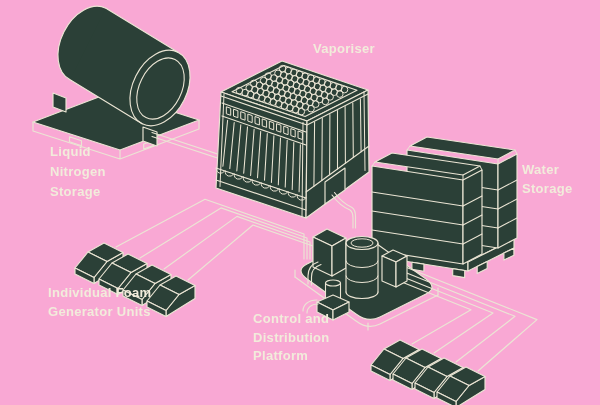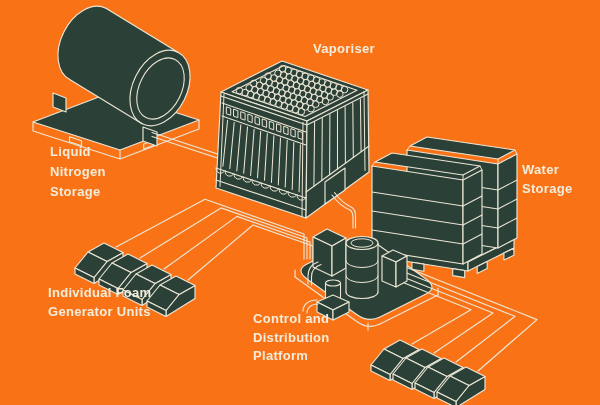--- a/index.html
+++ b/index.html
@@ -4,21 +4,21 @@
 <style>
   html,body{margin:0;padding:0;background:#222;}
   .stage{position:relative;width:600px;height:405px;overflow:hidden;background:#2b4037;}
   svg{display:block;width:600px;height:405px;}
   text{font-family:"Liberation Sans","DejaVu Sans",sans-serif;font-weight:bold;
        font-size:13px;letter-spacing:.3px;}
 </style>
 </head>
 <body>
 
-<div class="stage" style="background: #f97316; text-align: right;">
+<div class="stage" style="background: #f9a8d4; text-align: right;">
   <svg id="scene" viewBox="0 0 600 405" xmlns="http://www.w3.org/2000/svg">
     <g id="art">
         <g>
           <path d="M33.0 122.0 L112.0 92.0 L199.0 120.0 L120.0 150.0 Z" fill="#2b4037" stroke="#ebe5d4" stroke-width="1.15" stroke-linejoin="round" stroke-linecap="round"></path>
           <path d="M33.0 131.0 L120.0 159.0 L199.0 129.0 M33.0 122.0 L33 131 M120.0 150.0 L120 159 M199.0 120.0 L199 129" fill="none" stroke="#ebe5d4" stroke-width="1.15" stroke-linejoin="round" stroke-linecap="round"></path>
           <path d="M69.5 136.8 L81.5 140.7 L81.5 145.7 L69.5 141.8 Z" fill="none" stroke="#ebe5d4" stroke-width="1.15" stroke-linejoin="round" stroke-linecap="round"></path>
           <path d="M143.7 144.0 L154.7 140.1 L154.7 145.1 L143.7 149.0 Z" fill="none" stroke="#ebe5d4" stroke-width="1.15" stroke-linejoin="round" stroke-linecap="round"></path>
           <path d="M53.0 93.0 L66.0 98.0 L66.0 112.0 L53.0 107.0 Z" fill="#2b4037" stroke="#ebe5d4" stroke-width="1.15" stroke-linejoin="round" stroke-linecap="round"></path>
           <path d="M143.0 127.0 L157.0 132.0 L157.0 146.0 L143.0 141.0 Z" fill="#2b4037" stroke="#ebe5d4" stroke-width="1.15" stroke-linejoin="round" stroke-linecap="round"></path>
           <ellipse cx="0" cy="0" rx="27" ry="40" transform="translate(88 44) rotate(26.5)" fill="#2b4037" stroke="#ebe5d4" stroke-width="1.15"></ellipse>

